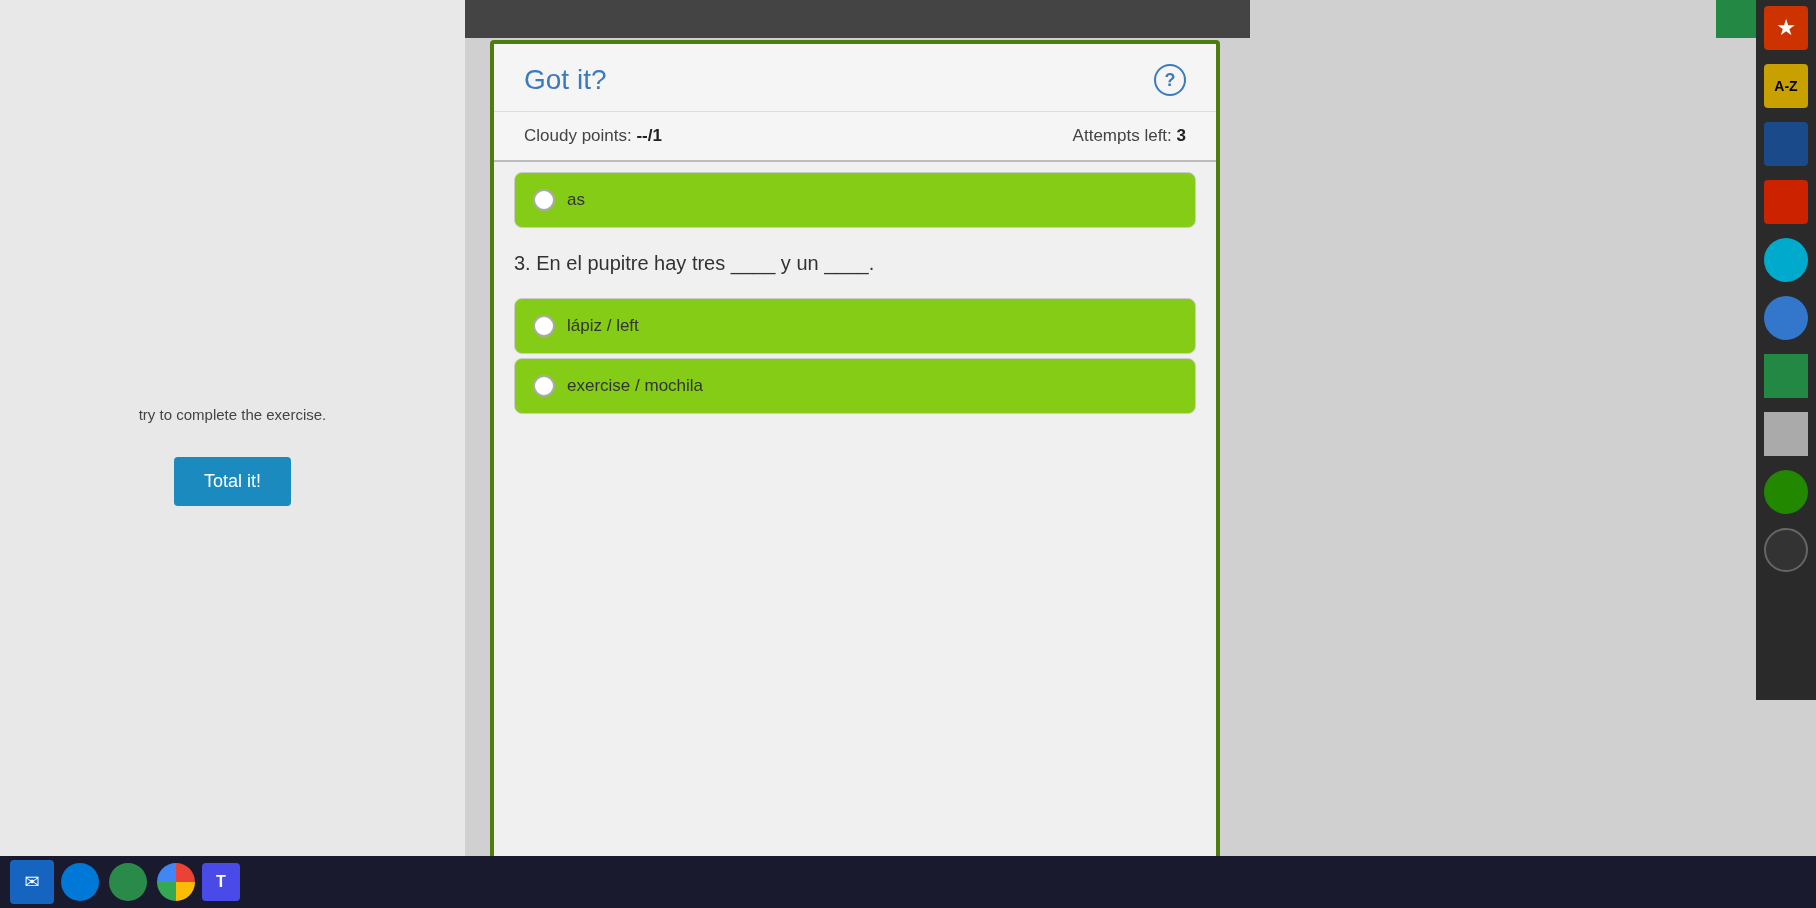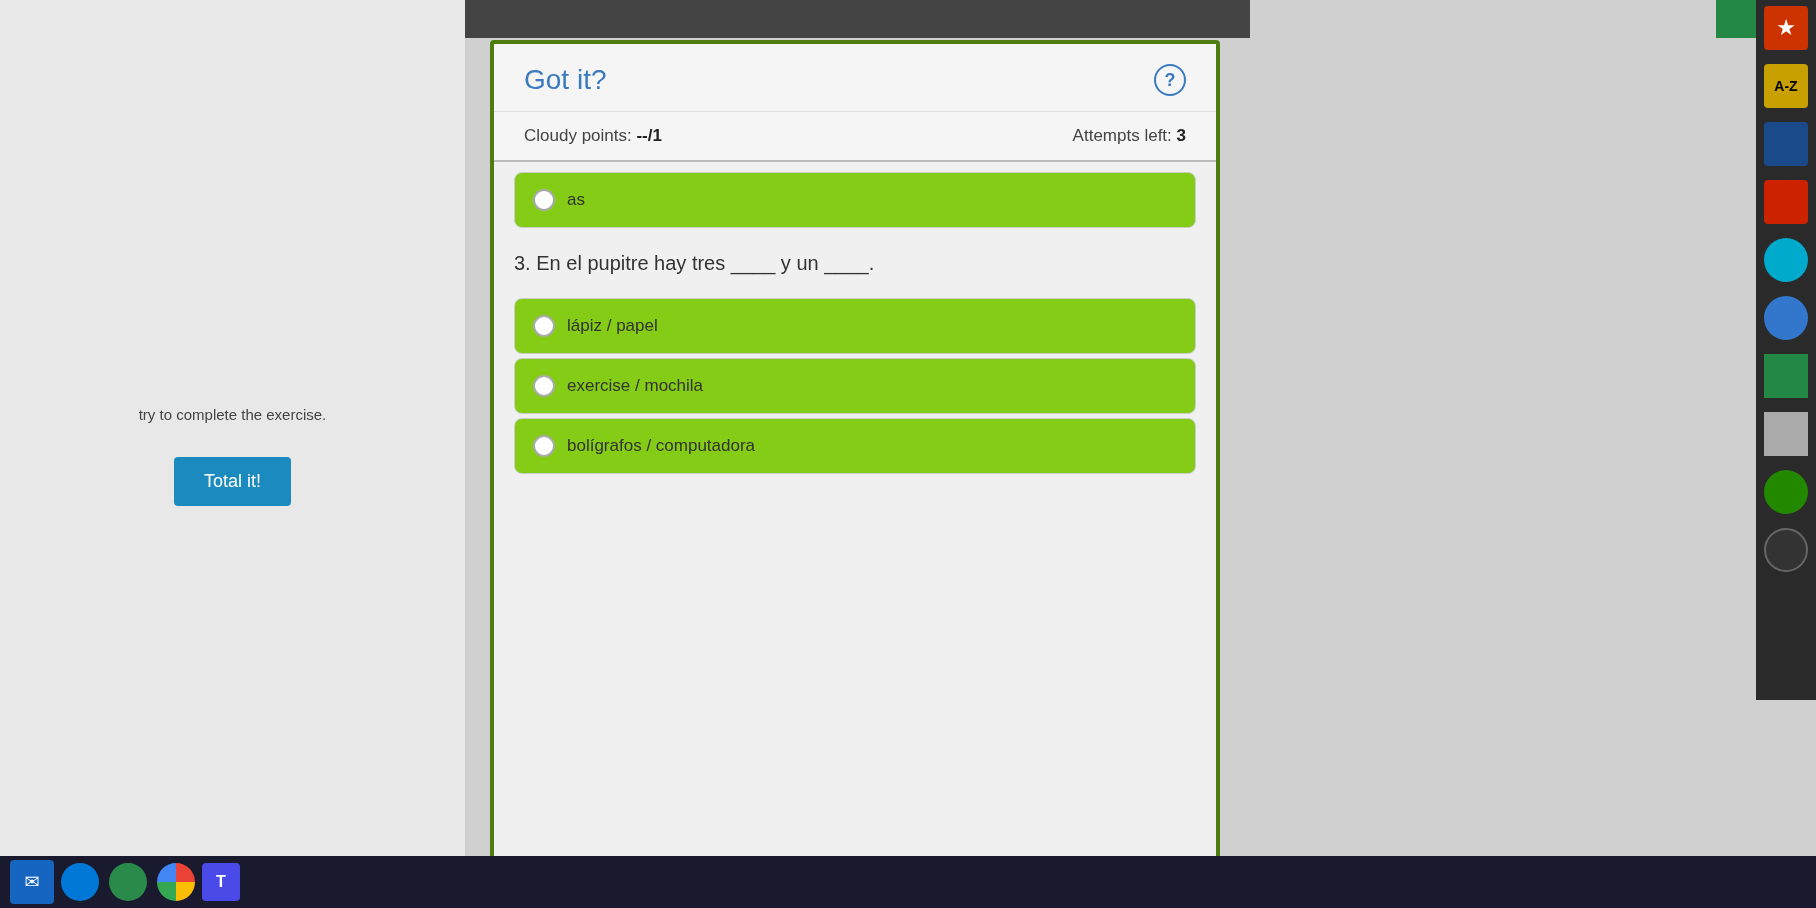--- a/index.html
+++ b/index.html
@@ -401,32 +401,28 @@
 
     <div class="option-row">
       <div class="radio-circle"></div>
       <span class="option-text">as</span>
     </div>
 
     <div class="question-text">3. En el pupitre hay tres ____ y un ____.</div>
 
     <div class="option-row">
       <div class="radio-circle"></div>
-      <span class="option-text">lápiz / papel</span>
+      <span class="option-text">lápiz / left</span>
     </div>
 
     <div class="option-row">
       <div class="radio-circle"></div>
       <span class="option-text">exercise / mochila</span>
     </div>
 
-    <div class="option-row">
-      <div class="radio-circle"></div>
-      <span class="option-text">bolígrafos / computadora</span>
-    </div>
   </div>
 </div>
 
 <div class="right-sidebar">
   <div class="sidebar-icon">
     <div class="icon-rss">★</div>
   </div>
   <div class="sidebar-icon">
     <div class="icon-az">A-Z</div>
   </div>

